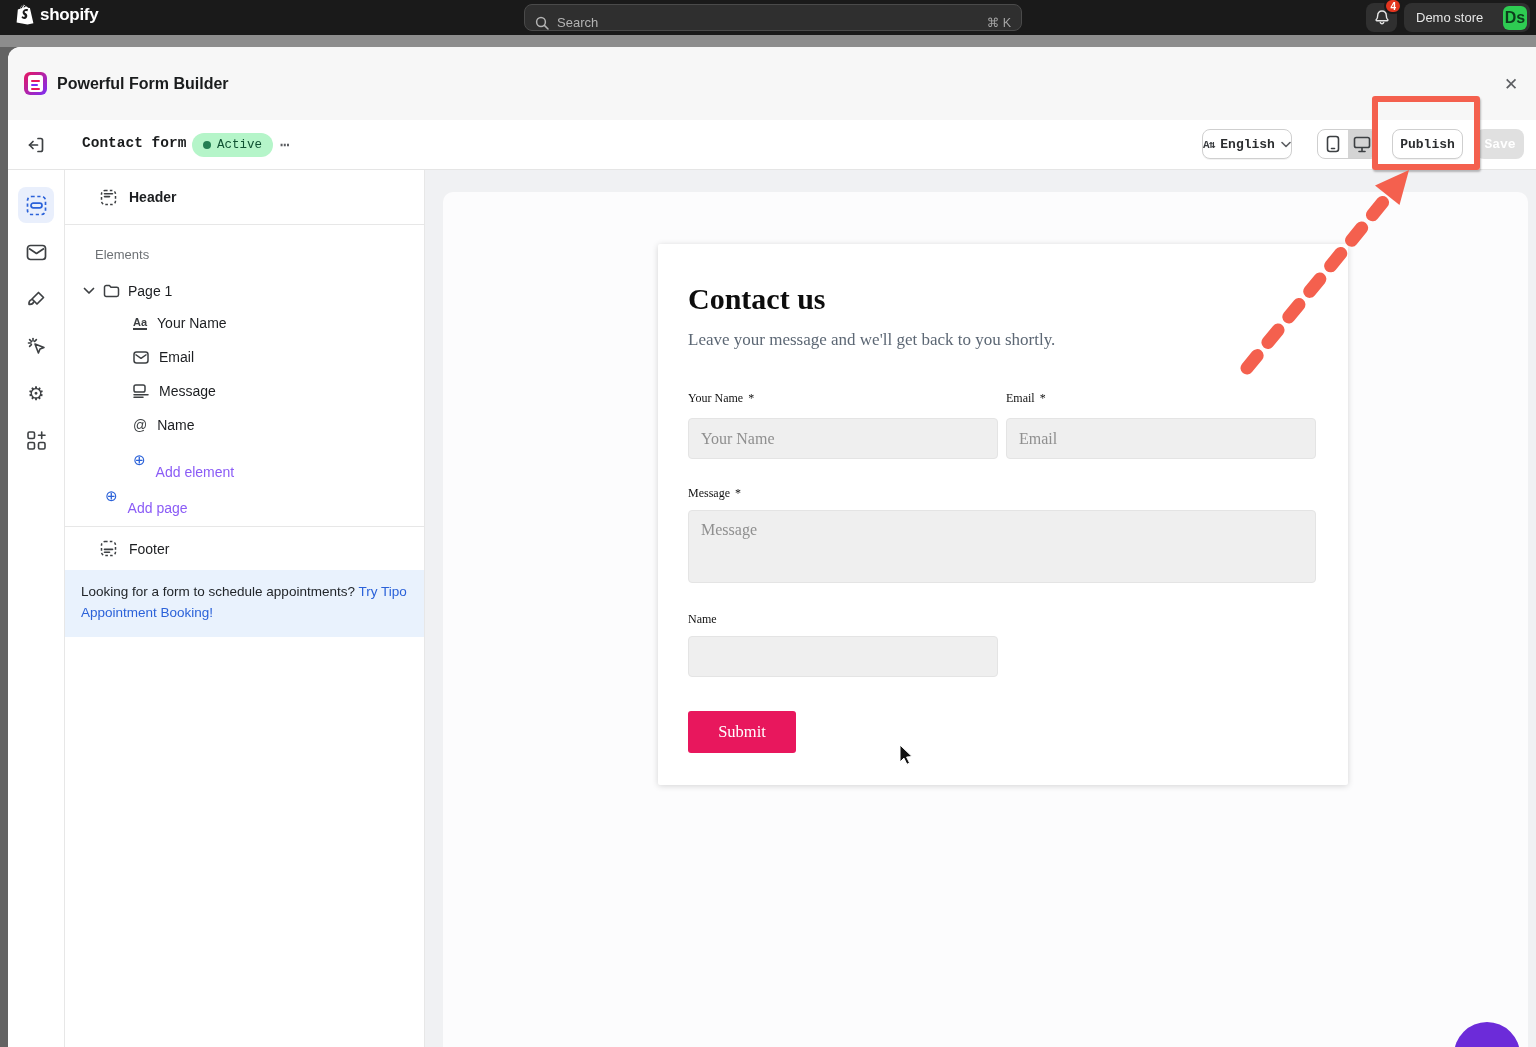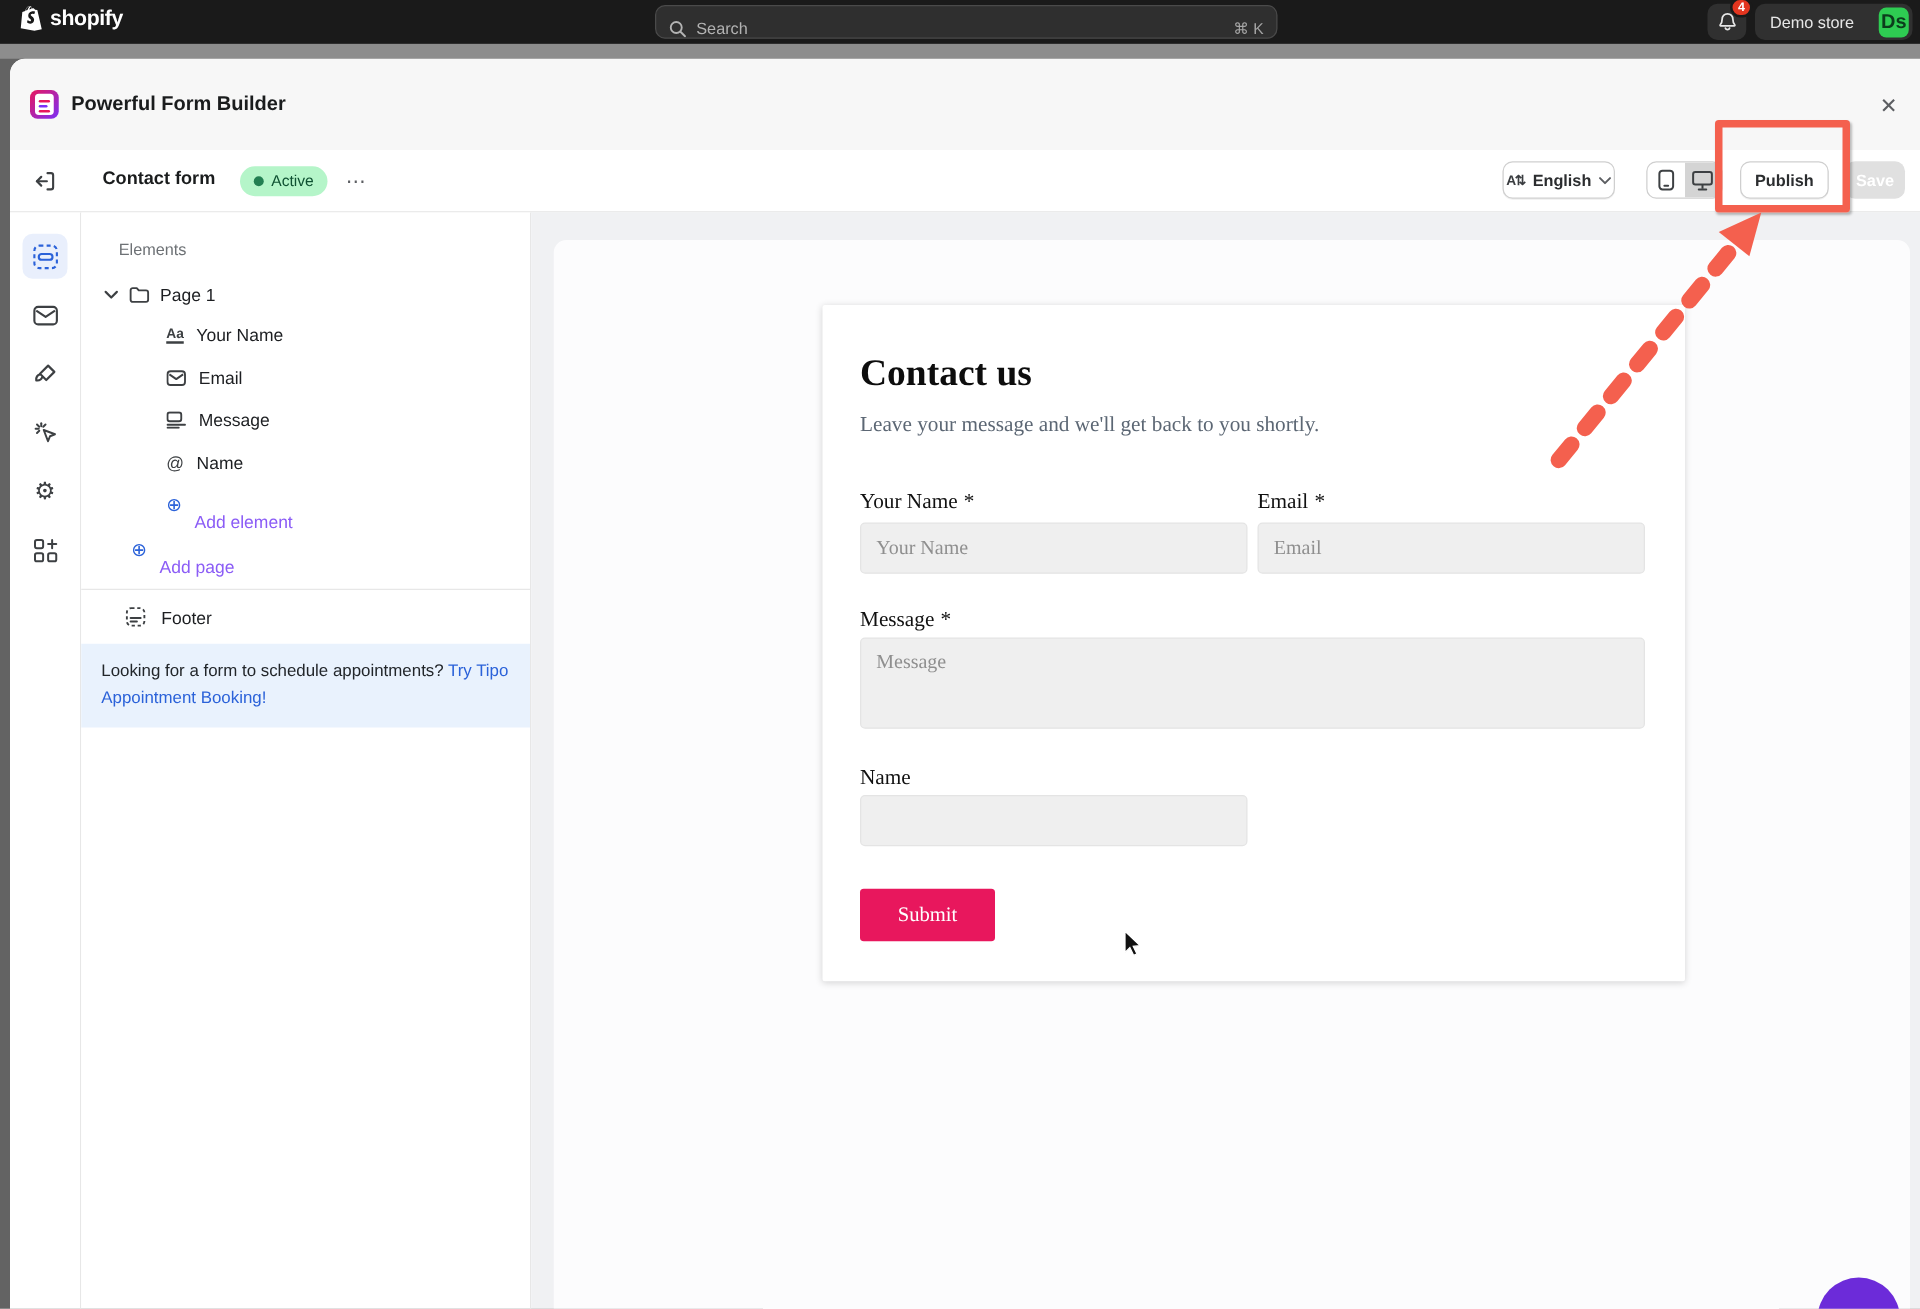--- a/index.html
+++ b/index.html
@@ -36,21 +36,21 @@
   .app-icon { width:23px; height:23px; border-radius:6px; background:linear-gradient(135deg,#e8175d,#7b2ff7);
     display:flex; align-items:center; justify-content:center; }
   .app-icon .inner { width:15px; height:17px; border-radius:3px; background:#fff; padding:3px 2px; }
   .app-icon .inner i { display:block; height:2px; border-radius:1px; margin:2px 1px; }
   .app-title { font-size:16px; font-weight:bold; color:#1a1c1d; }
   .close-x { position:absolute; right:12px; top:24px; width:26px; height:26px; font-size:17px; color:#5c5e62;
     display:flex; align-items:center; justify-content:center; cursor:pointer; }
 
   
   .app-toolbar { position:absolute; left:0; top:73px; right:0; height:50px; background:#fff;
-    border-bottom:1px solid #e5e5e5; }
+    border-bottom:1px solid #e5e5e5;font-family:Liberation Mono, monospace; }
   .exit-btn { position:absolute; left:15px; top:12px; width:26px; height:26px; display:flex;
     align-items:center; justify-content:center; }
   .form-title { position:absolute; left:74px; top:15px; font-size:14.5px; font-weight:bold; color:#1a1c1d; }
   .status-badge { position:absolute; left:184px; top:13px; height:24px; background:#b5f5c9; border-radius:12px;
     display:flex; align-items:center; gap:6px; padding:0 11px; font-size:12.5px; color:#0f5132; }
   .status-badge .dot { width:8px; height:8px; border-radius:50%; background:#237f52; }
   .more-btn { position:absolute; left:262px; top:12px; width:30px; height:26px; color:#5c5e62;
     font-size:16px; letter-spacing:1px; display:flex; align-items:center; justify-content:center; }
   .tb-btn { position:absolute; top:9px; height:30px; background:#fff; border:1px solid #cfcfcf;
     border-radius:8px; display:flex; align-items:center; justify-content:center; gap:6px;
@@ -91,21 +91,21 @@
   .sb-note a { color:#2b62d9; text-decoration:none; }
 
   
   .canvas { position:absolute; left:417px; top:123px; right:0; bottom:0; background:#f0f1f3; }
   .preview-panel { position:absolute; left:18px; top:22px; right:8px; bottom:0; background:#fcfcfd;
     border-radius:10px 10px 0 0; }
   .form-card { position:absolute; left:215px; top:52px; width:690px; height:541px; background:#fff;
     border-radius:2px; box-shadow:0 1px 6px rgba(0,0,0,0.16); font-family:"Liberation Serif", serif; }
   .fc-title { position:absolute; left:30px; top:38px; font-size:30px; font-weight:bold; color:#0d0d0d; }
   .fc-sub { position:absolute; left:30px; top:86px; font-size:17px; color:#5c6774; }
-  .fc-label { position:absolute; font-size:17px; color:#111; }
+  .fc-label { position:absolute; font-size:12px; color:#111; }
   .fc-label .req { margin-left:5px; }
   .fc-input { position:absolute; background:#efefef; border:1px solid #e4e4e4; border-radius:4px;
     font-family:"Liberation Serif", serif; font-size:16px; color:#333; padding:0 12px; }
   .fc-input::placeholder { color:#8f8f8f; opacity:1; }
   textarea.fc-input { resize:none; padding-top:10px; }
   .fc-submit { position:absolute; left:30px; top:467px; width:108px; height:42px; background:#e8175d;
     border:none; border-radius:3px; color:#fff; font-family:"Liberation Serif", serif; font-size:16.5px; }
 
   
   .hl-rect { position:absolute; left:1372px; top:96px; width:108px; height:74px; border:6px solid #f4604e;
@@ -252,20 +252,28 @@
           <rect x="2" y="2" width="6.5" height="6.5" rx="1.5" fill="none" stroke="#3d4043" stroke-width="1.6"></rect>
           <rect x="2" y="12.5" width="6.5" height="6.5" rx="1.5" fill="none" stroke="#3d4043" stroke-width="1.6"></rect>
           <rect x="12.5" y="12.5" width="6.5" height="6.5" rx="1.5" fill="none" stroke="#3d4043" stroke-width="1.6"></rect>
           <line x1="15.7" y1="2" x2="15.7" y2="8.5" stroke="#3d4043" stroke-width="1.6" stroke-linecap="round"></line>
           <line x1="12.5" y1="5.2" x2="19" y2="5.2" stroke="#3d4043" stroke-width="1.6" stroke-linecap="round"></line>
         </svg>
     </span>
   </div>
 
   <div class="sidebar">
+    <div class="sb-row sb-header">
+      <svg width="17" height="17" viewBox="0 0 17 17">
+          <rect x="1.5" y="1.5" width="14" height="14" rx="3.5" fill="none" stroke="#3d4043" stroke-width="1.5" stroke-dasharray="2.6 2.2"></rect>
+          <line x1="4.5" y1="4.8" x2="12.5" y2="4.8" stroke="#3d4043" stroke-width="1.6" stroke-linecap="round"></line>
+          <line x1="4.5" y1="7.6" x2="9.5" y2="7.6" stroke="#3d4043" stroke-width="1.6" stroke-linecap="round"></line>
+        </svg>
+      <span>Header</span>
+    </div>
 
     <div class="sb-elements">Elements</div>
 
     <div class="sb-row tree-page">
       <svg width="12" height="8" viewBox="0 0 12 8">
           <path d="M1.5 1.5L6 6L10.5 1.5" fill="none" stroke="#3d4043" stroke-width="1.7" stroke-linecap="round" stroke-linejoin="round"></path>
         </svg>
       <svg width="17" height="14" viewBox="0 0 17 14">
           <path d="M1.5 3.2c0-1 .8-1.7 1.7-1.7h3.2l1.6 1.8h5.8c1 0 1.7.8 1.7 1.7v5.8c0 1-.8 1.7-1.7 1.7H3.2c-1 0-1.7-.8-1.7-1.7z" fill="none" stroke="#3d4043" stroke-width="1.5" stroke-linejoin="round"></path>
         </svg>

